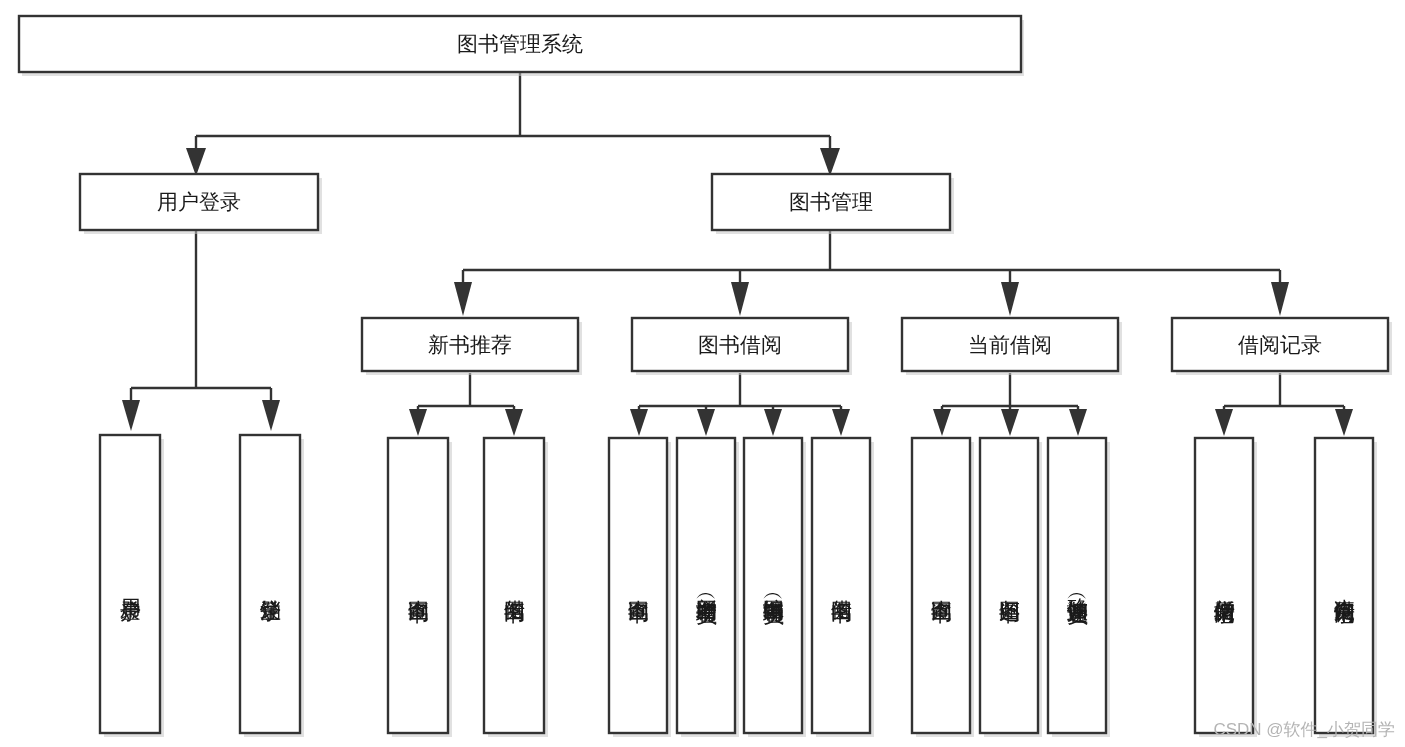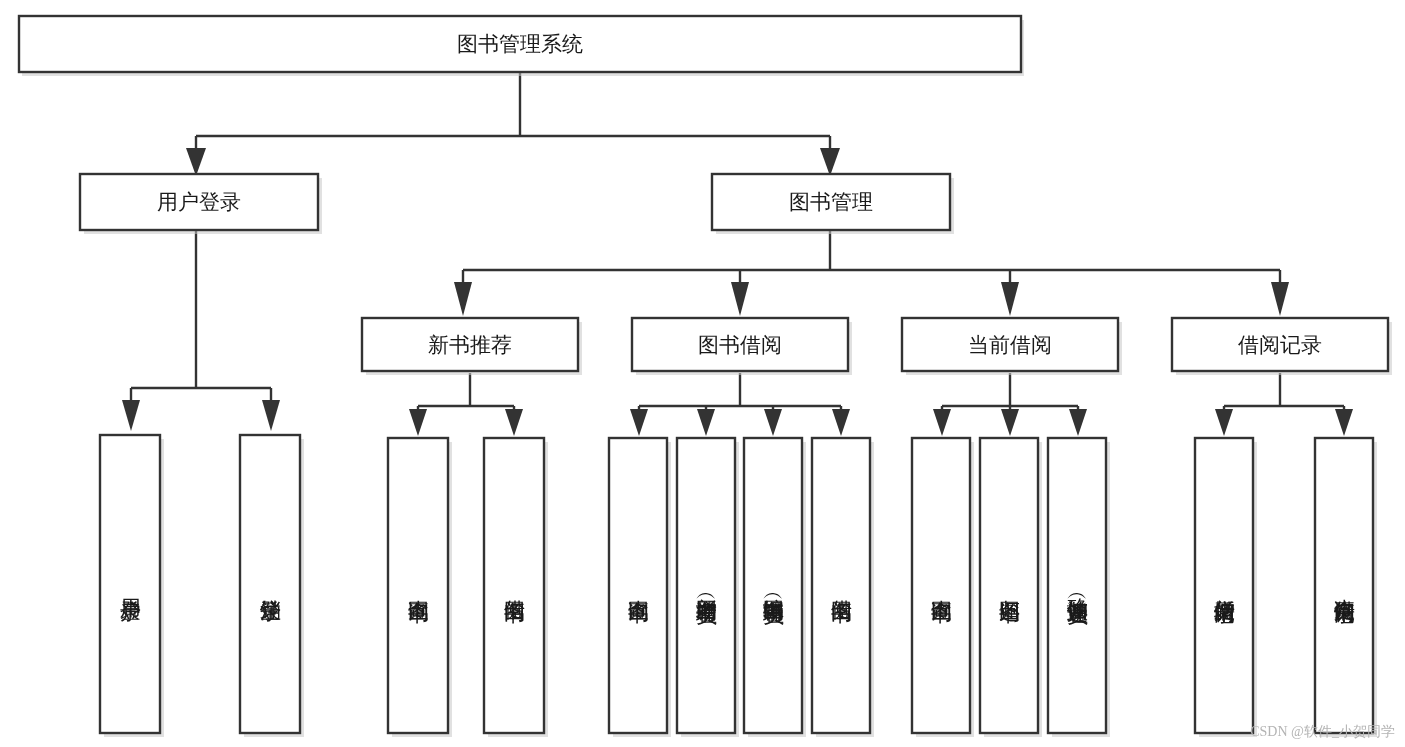--- a/index.html
+++ b/index.html
@@ -59,22 +59,22 @@
     fill: #1a1a1a;
     writing-mode: vertical-rl;
     text-orientation: upright;
     text-anchor: middle;
     letter-spacing: 1px;
   }
   .watermark-text {
     position: absolute;
     right: 10px;
     bottom: 6px;
-    font-family: Liberation Serif, serif;
-    font-size: 14px;
+    font-family: Liberation Sans, sans-serif;
+    font-size: 17px;
     color: #b4b4b4;
     white-space: nowrap;
     pointer-events: none;
   }
 </style>
 </head>
 <body>
 
 <div id="diagram-root">
 

